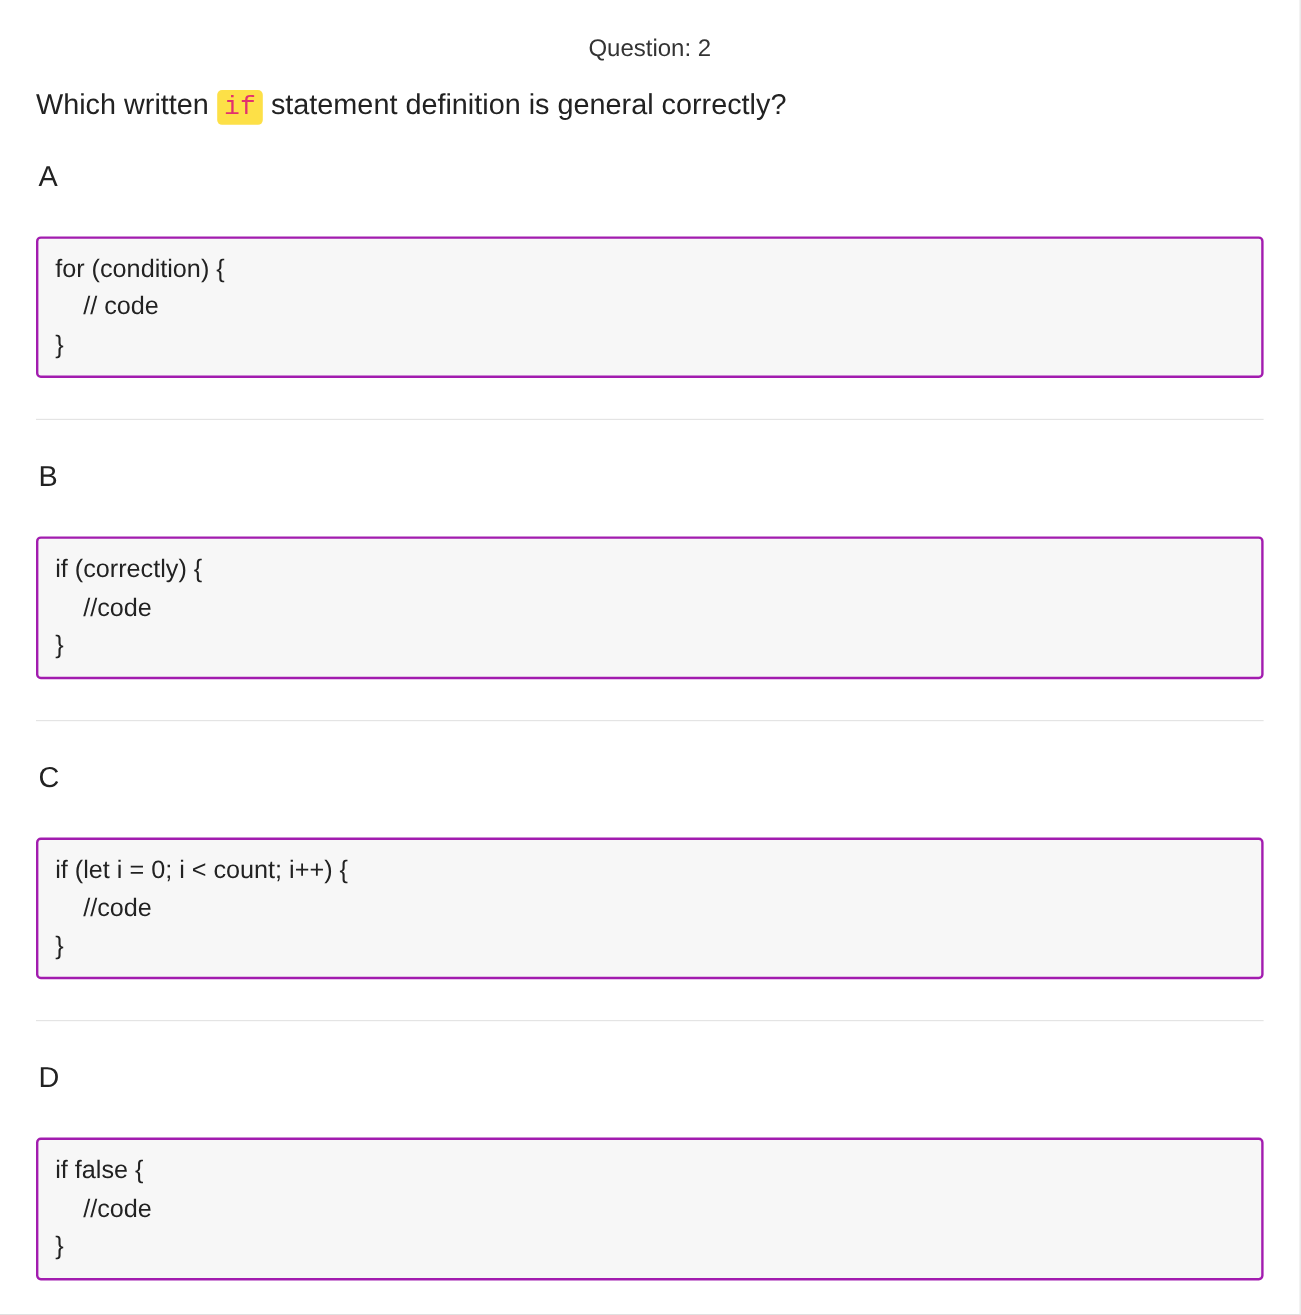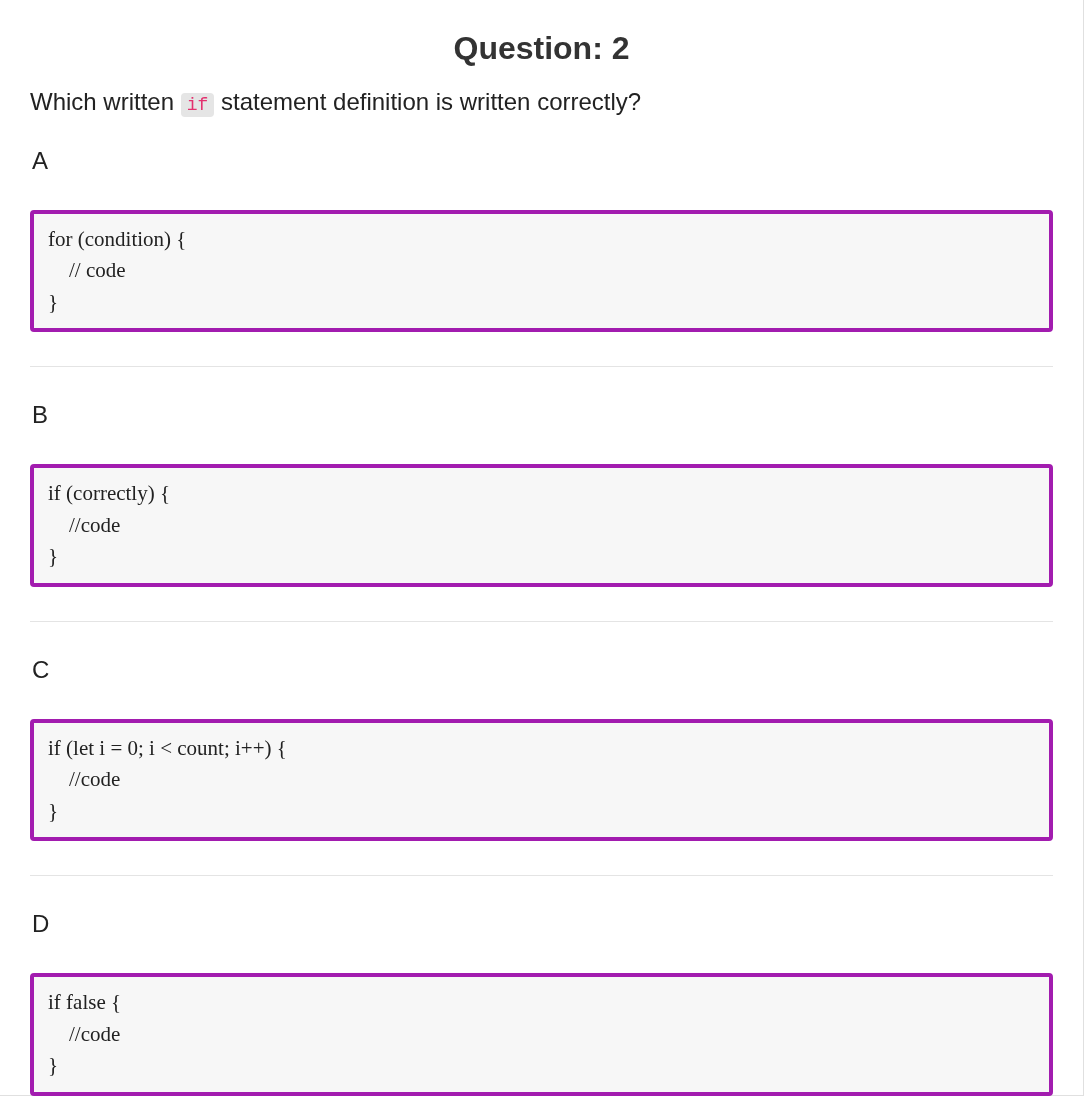--- a/index.html
+++ b/index.html
@@ -19,56 +19,56 @@
       height: 100%;
       border-right: 1px solid #e0e0e0;
       border-bottom: 1px solid #e0e0e0;
       padding: 0;
     }
     .content {
       padding: 30px 30px 0 30px;
     }
     .question-header {
       text-align: center;
-      font-size: 32px;
-      font-weight: 700;
+      font-size: 20px;
+      font-weight: 400;
       color: #333;
       margin-bottom: 18px;
     }
     .question-text {
       font-size: 24px;
       font-weight: 400;
       color: #222;
       margin-bottom: 28px;
       line-height: 1.4;
     }
     .inline-code {
-      background: #e5e5e5;
+      background: #fde047;
       color: #e3306e;
       font-family: "SFMono-Regular", Consolas, "Liberation Mono", Menlo, monospace;
-      font-size: 18px;
+      font-size: 22px;
       padding: 2px 6px;
       border-radius: 4px;
     }
     .option-block {
       margin-bottom: 28px;
     }
     .option-letter {
       font-size: 24px;
       font-weight: 400;
       color: #222;
       margin-bottom: 14px;
       padding-left: 2px;
     }
     .code-block {
       background: #f7f7f7;
-      border: 4px solid #a21caf;
+      border: 2px solid #a21caf;
       border-radius: 4px;
       padding: 10px 14px;
-      font-family: Liberation Serif, serif;
+      font-family: Liberation Sans, sans-serif;
       font-size: 21px;
       line-height: 1.5;
       color: #222;
       white-space: pre;
       overflow-x: auto;
       margin-top: 35px;
     }
     .divider {
       border: none;
       border-top: 1px solid #e4e4e4;
@@ -77,21 +77,21 @@
   </style>
 </head>
 <body>
 
 <div class="page-container">
   <div class="content">
 
     <h1 class="question-header">Question: 2</h1>
 
     <p class="question-text">
-      <span>Which written </span><code class="inline-code">if</code><span> statement definition is written correctly?</span>
+      <span>Which written </span><code class="inline-code">if</code><span> statement definition is general correctly?</span>
     </p>
 
     <div class="option-block">
       <div class="option-letter">A</div>
       <pre class="code-block">for (condition) {
     // code
 }</pre>
     </div>
 
     <hr class="divider">

